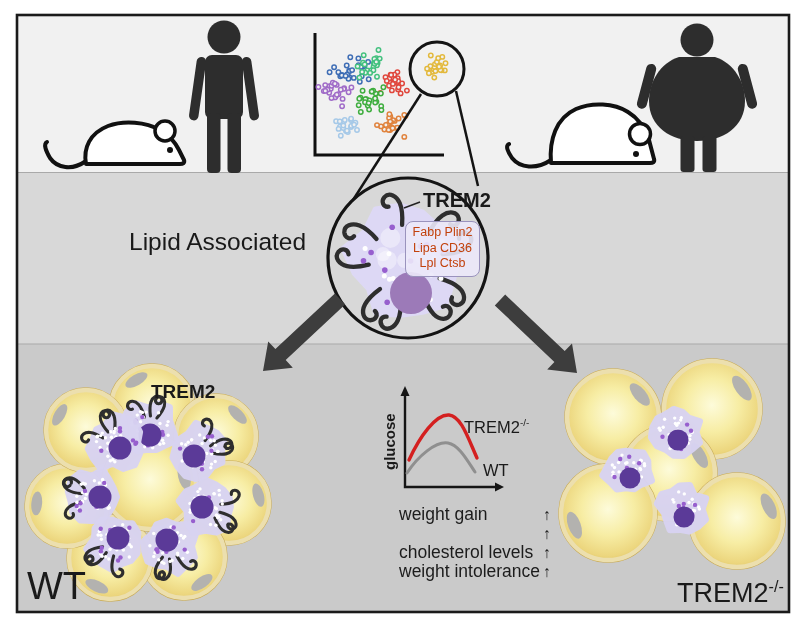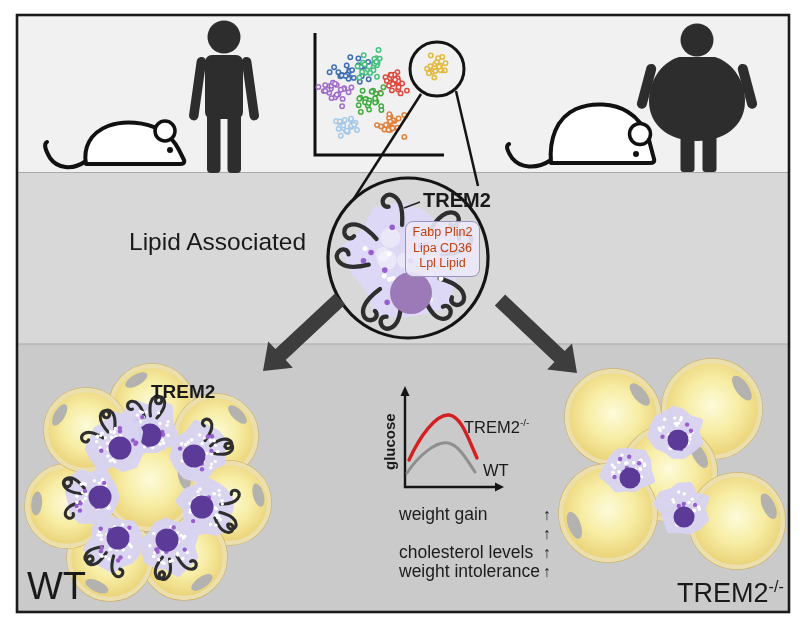--- a/index.html
+++ b/index.html
@@ -762,21 +762,21 @@
 
   <div class="txt t-heading">
     <span>Lipid Associated</span>
   </div>
 
   <div class="txt t-trem2-mid">TREM2</div>
 
   <div class="genebox">
     <div>Fabp Plin2</div>
     <div>Lipa CD36</div>
-    <div>Lpl Lipid</div>
+    <div>Lpl Ctsb</div>
   </div>
 
   <div class="txt t-trem2-wt">TREM2</div>
 
   <div class="txt t-glucose">glucose</div>
 
   <div class="txt t-curve-ko"><span>TREM2</span><span class="s">-/-</span></div>
 
   <div class="txt t-curve-wt">WT</div>
 

